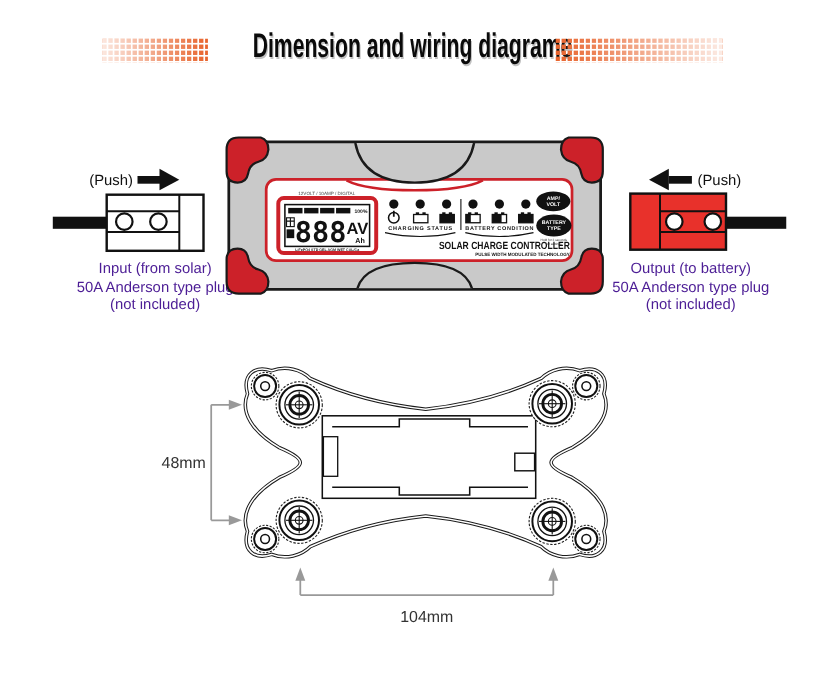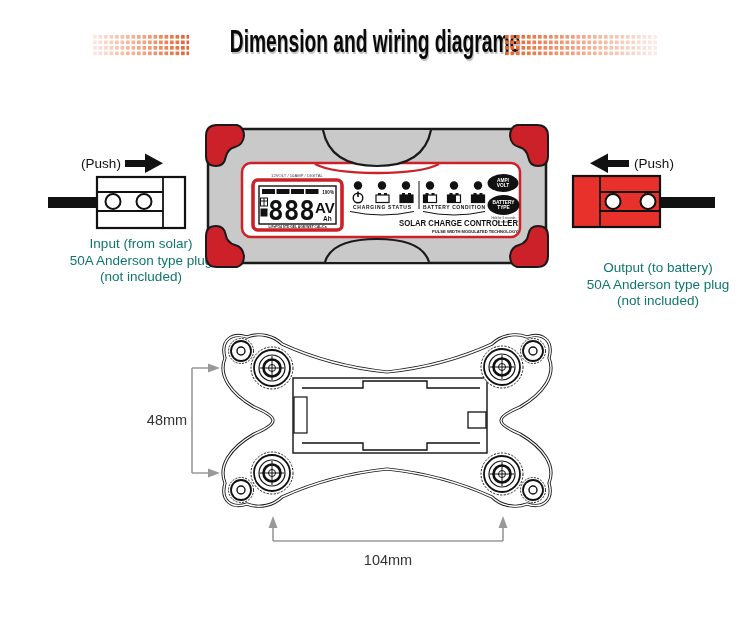--- a/index.html
+++ b/index.html
@@ -13,23 +13,23 @@
   .dots{position:absolute;top:35px;height:22px;
         background-image:conic-gradient(at 3.7px 3.7px,transparent 0 270deg,#e8632c 0);
         background-size:5.5px 5.5px;}
   .dots::after{content:"";position:absolute;inset:0;pointer-events:none;}
   .dots-left{left:93px;width:96px;}
   .dots-left::after{background:linear-gradient(to left,rgba(255,255,255,0),rgba(255,255,255,0.85));}
   .dots-right{left:505px;width:152px;}
   .dots-right::after{background:linear-gradient(to right,rgba(255,255,255,0),rgba(255,255,255,0.88));}
   
   .svg-abs{position:absolute;}
-  .caption{position:absolute;width:170px;text-align:center;font-size:13.5px;line-height:16.5px;color:#0f766e;}
+  .caption{position:absolute;width:170px;text-align:center;font-size:13.5px;line-height:16.5px;color:#4c1d95;}
   .cap-left{left:56px;top:236px;}
-  .cap-right{left:573px;top:236px;margin-top:24px;}
+  .cap-right{left:543px;top:236px;}
   svg text{font-family:"Liberation Sans",sans-serif;}
   .seg{font-family:"DejaVu Sans Mono",monospace;font-weight:bold;}
 </style>
 </head>
 <body>
 
 <div class="page">
 
   <div class="dots dots-left"></div>
   <h1 class="title">Dimension and wiring diagrame</h1>

